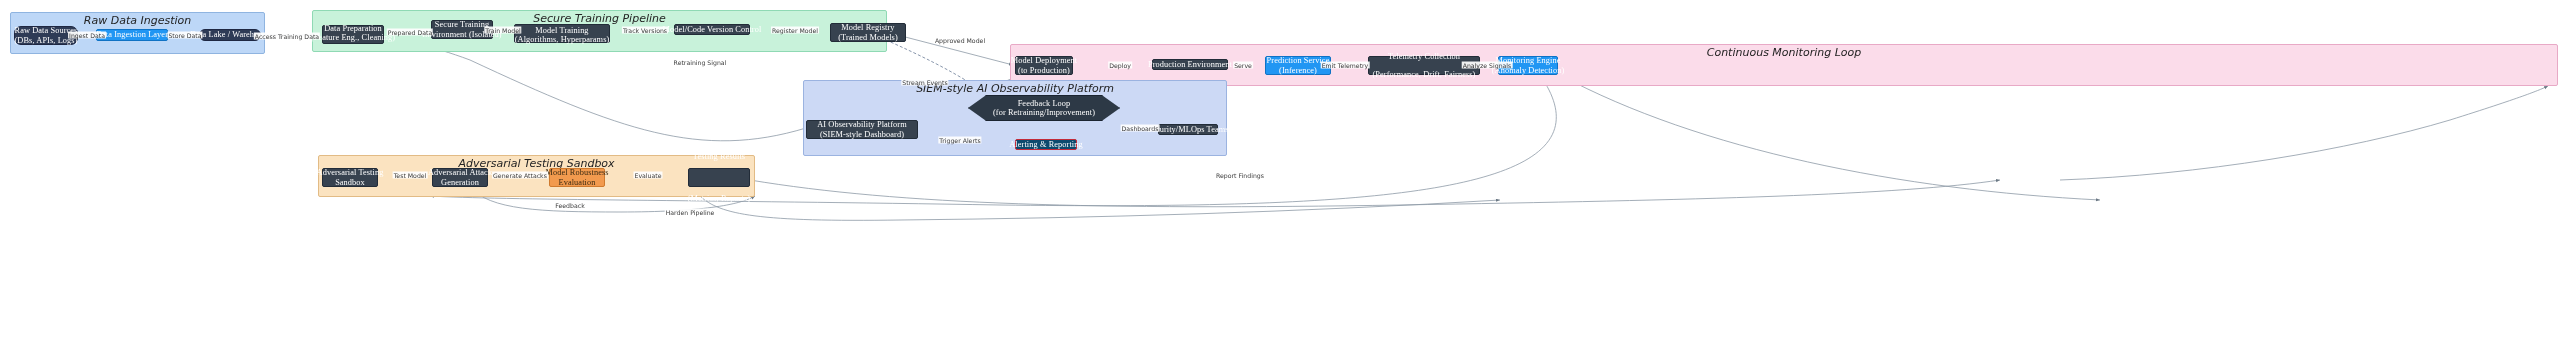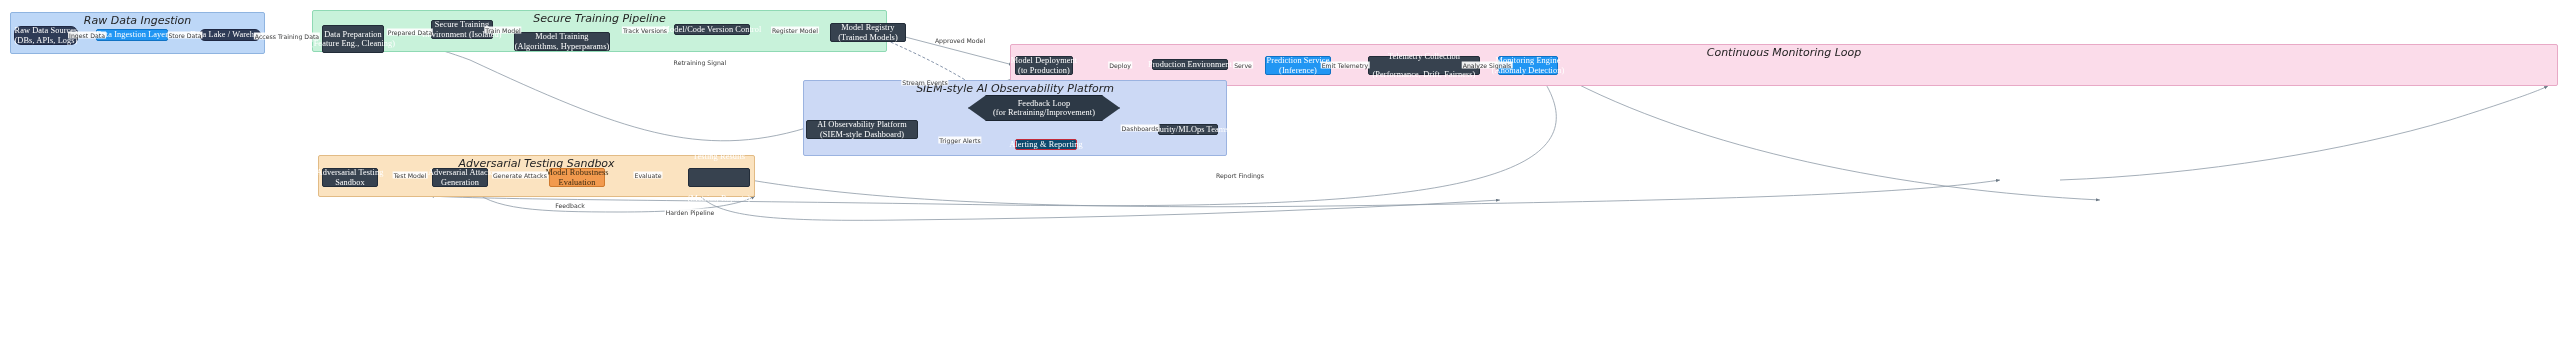--- a/index.html
+++ b/index.html
@@ -83,29 +83,29 @@
       <div class="node n-rounded" style="left: 14px; top: 26px; width: 64px; height: 19px;">
         <span>Raw Data Sources</span>
         <span class="l2">(DBs, APIs, Logs)</span>
       </div>
       <div class="node n-blue" style="left: 96px; top: 29px; width: 72px; height: 12px;">
         <span>Data Ingestion Layer</span>
       </div>
       <div class="node n-rounded" style="left: 199px; top: 29px; width: 62px; height: 12px;">
         <span>Data Lake / Warehouse</span>
       </div>
-      <div class="node n-dark" style="left: 322px; top: 25px; width: 62px; height: 28px;">
+      <div class="node n-dark" style="left: 322px; top: 25px; width: 62px; height: 19px; justify-content: flex-end;">
         <span>Data Preparation</span>
         <span class="l2">(Feature Eng., Cleaning)</span>
       </div>
       <div class="node n-dark" style="left: 431px; top: 20px; width: 62px; height: 19px;">
         <span>Secure Training</span>
         <span class="l2">Environment (Isolated)</span>
       </div>
-      <div class="node n-dark" style="left: 514px; top: 32px; width: 96px; height: 19px;">
+      <div class="node n-dark" style="left: 514px; top: 24px; width: 96px; height: 19px; justify-content: space-between;">
         <span>Model Training</span>
         <span class="l2">(Algorithms, Hyperparams)</span>
       </div>
       <div class="node n-dark" style="left: 674px; top: 24px; width: 76px; height: 11px;">
         <span>Model/Code Version Control</span>
       </div>
       <div class="node n-dark" style="left: 830px; top: 23px; width: 76px; height: 19px;">
         <span>Model Registry</span>
         <span class="l2">(Trained Models)</span>
       </div>

